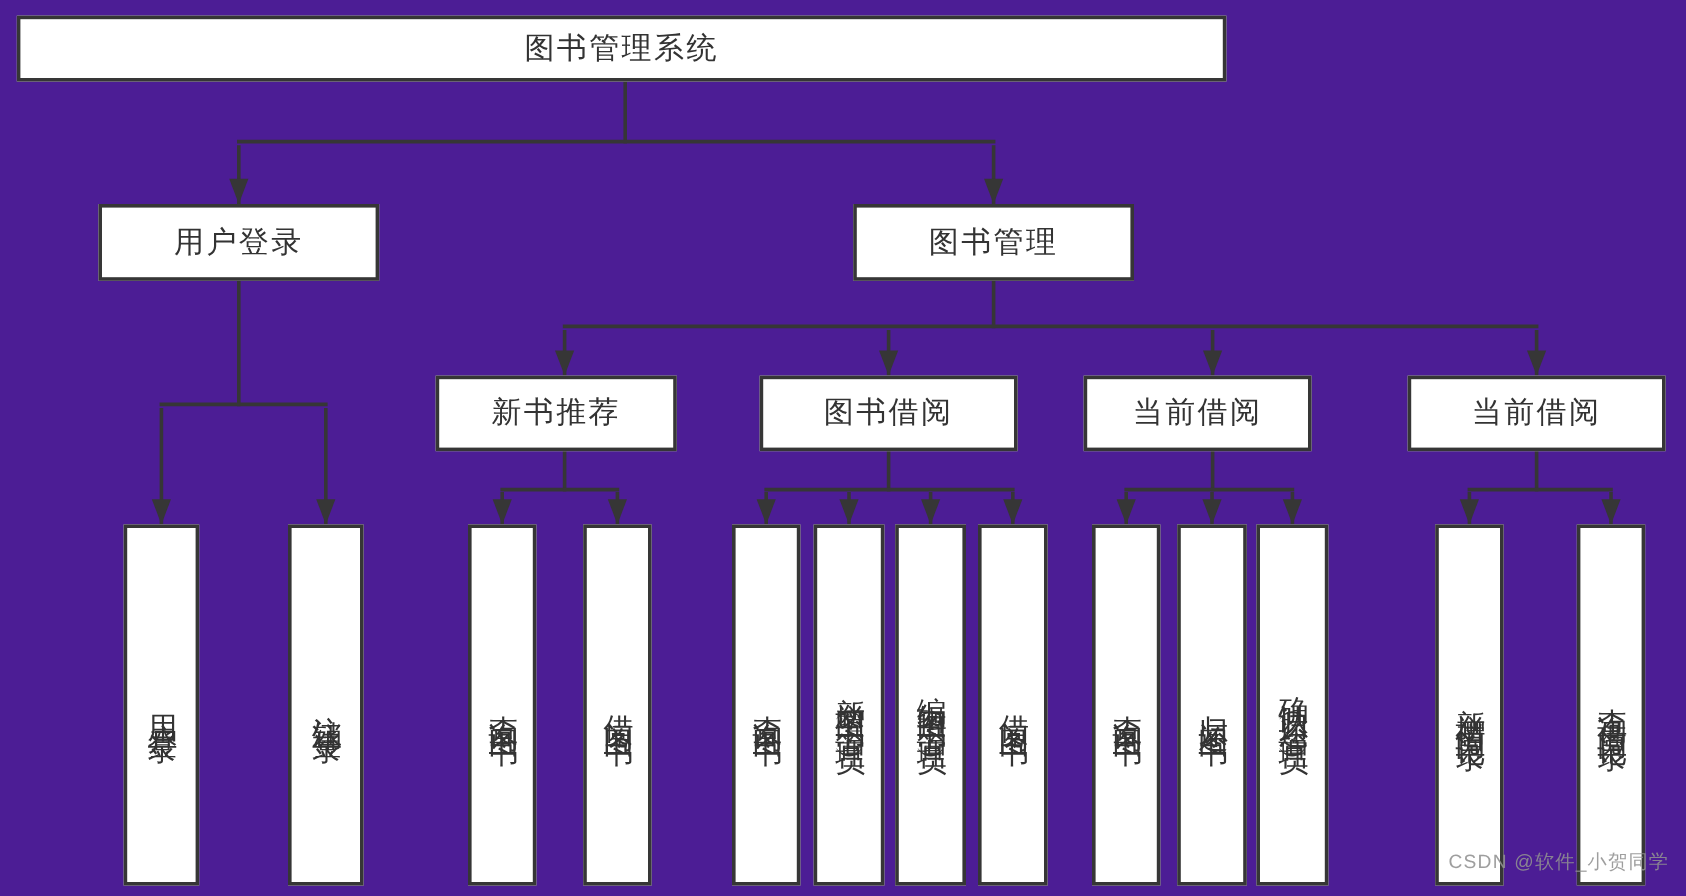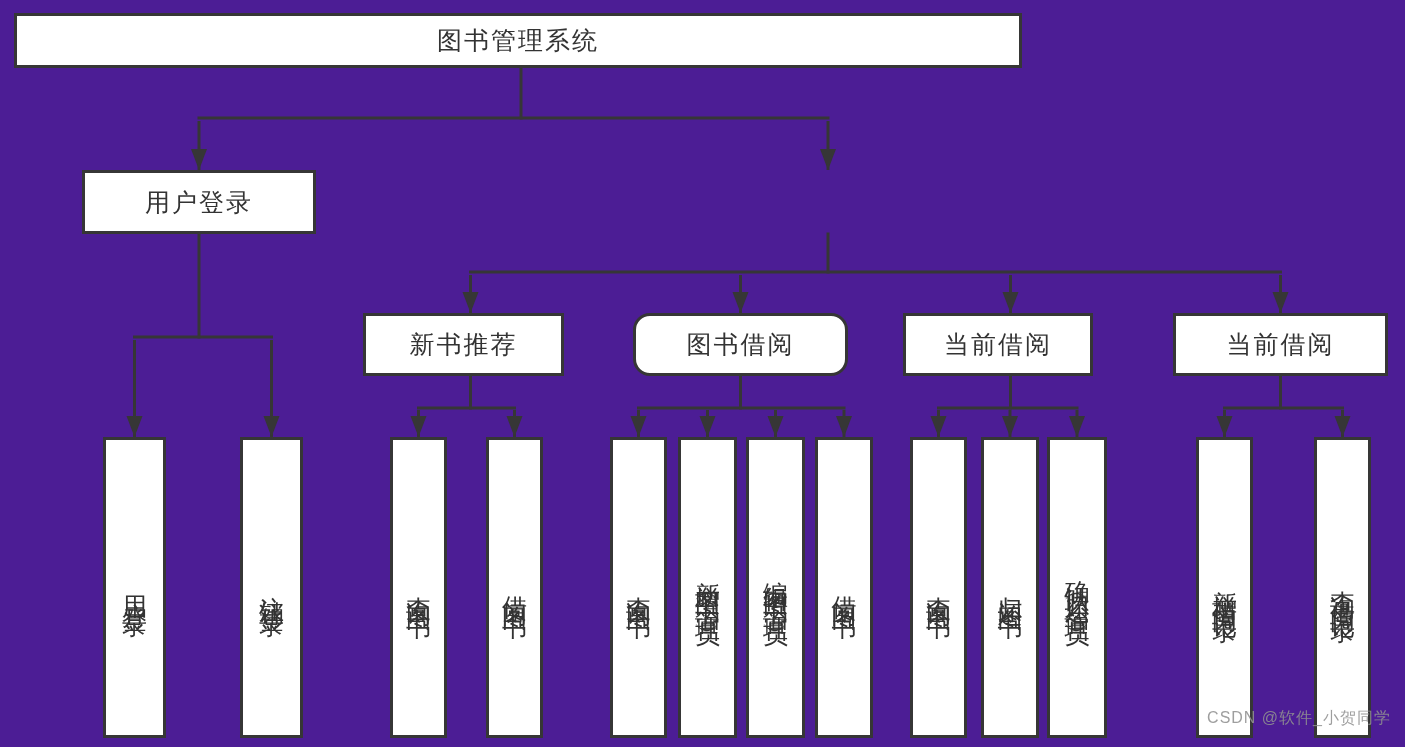--- a/index.html
+++ b/index.html
@@ -111,25 +111,28 @@
     </g>
   </svg>
 
   <div class="node h-node root-node" style="left:14px; top:13px; width:1008px; height:55px;">
     <span>图书管理系统</span>
   </div>
 
   <div class="node h-node" style="left:82px; top:170px; width:234px; height:64px;">
     <span>用户登录</span>
   </div>
+  <div class="node h-node" style="left:711px; top:170px; width:234px; height:64px;">
+    <span>图书管理</span>
+  </div>
 
   <div class="node h-node" style="left:363px; top:313px; width:201px; height:63px;">
     <span>新书推荐</span>
   </div>
-  <div class="node h-node" style="left:633px; top:313px; width:215px; height:63px;border-radius:17px;">
+  <div class="node h-node" style="left:633px; top:313px; width:215px; height:63px;">
     <span>图书借阅</span>
   </div>
   <div class="node h-node" style="left:903px; top:313px; width:190px; height:63px;">
     <span>当前借阅</span>
   </div>
   <div class="node h-node" style="left:1173px; top:313px; width:215px; height:63px;">
     <span>当前借阅</span>
   </div>
 
   <div class="node v-node" style="left:103px; top:437px; width:63px; height:301px;">

